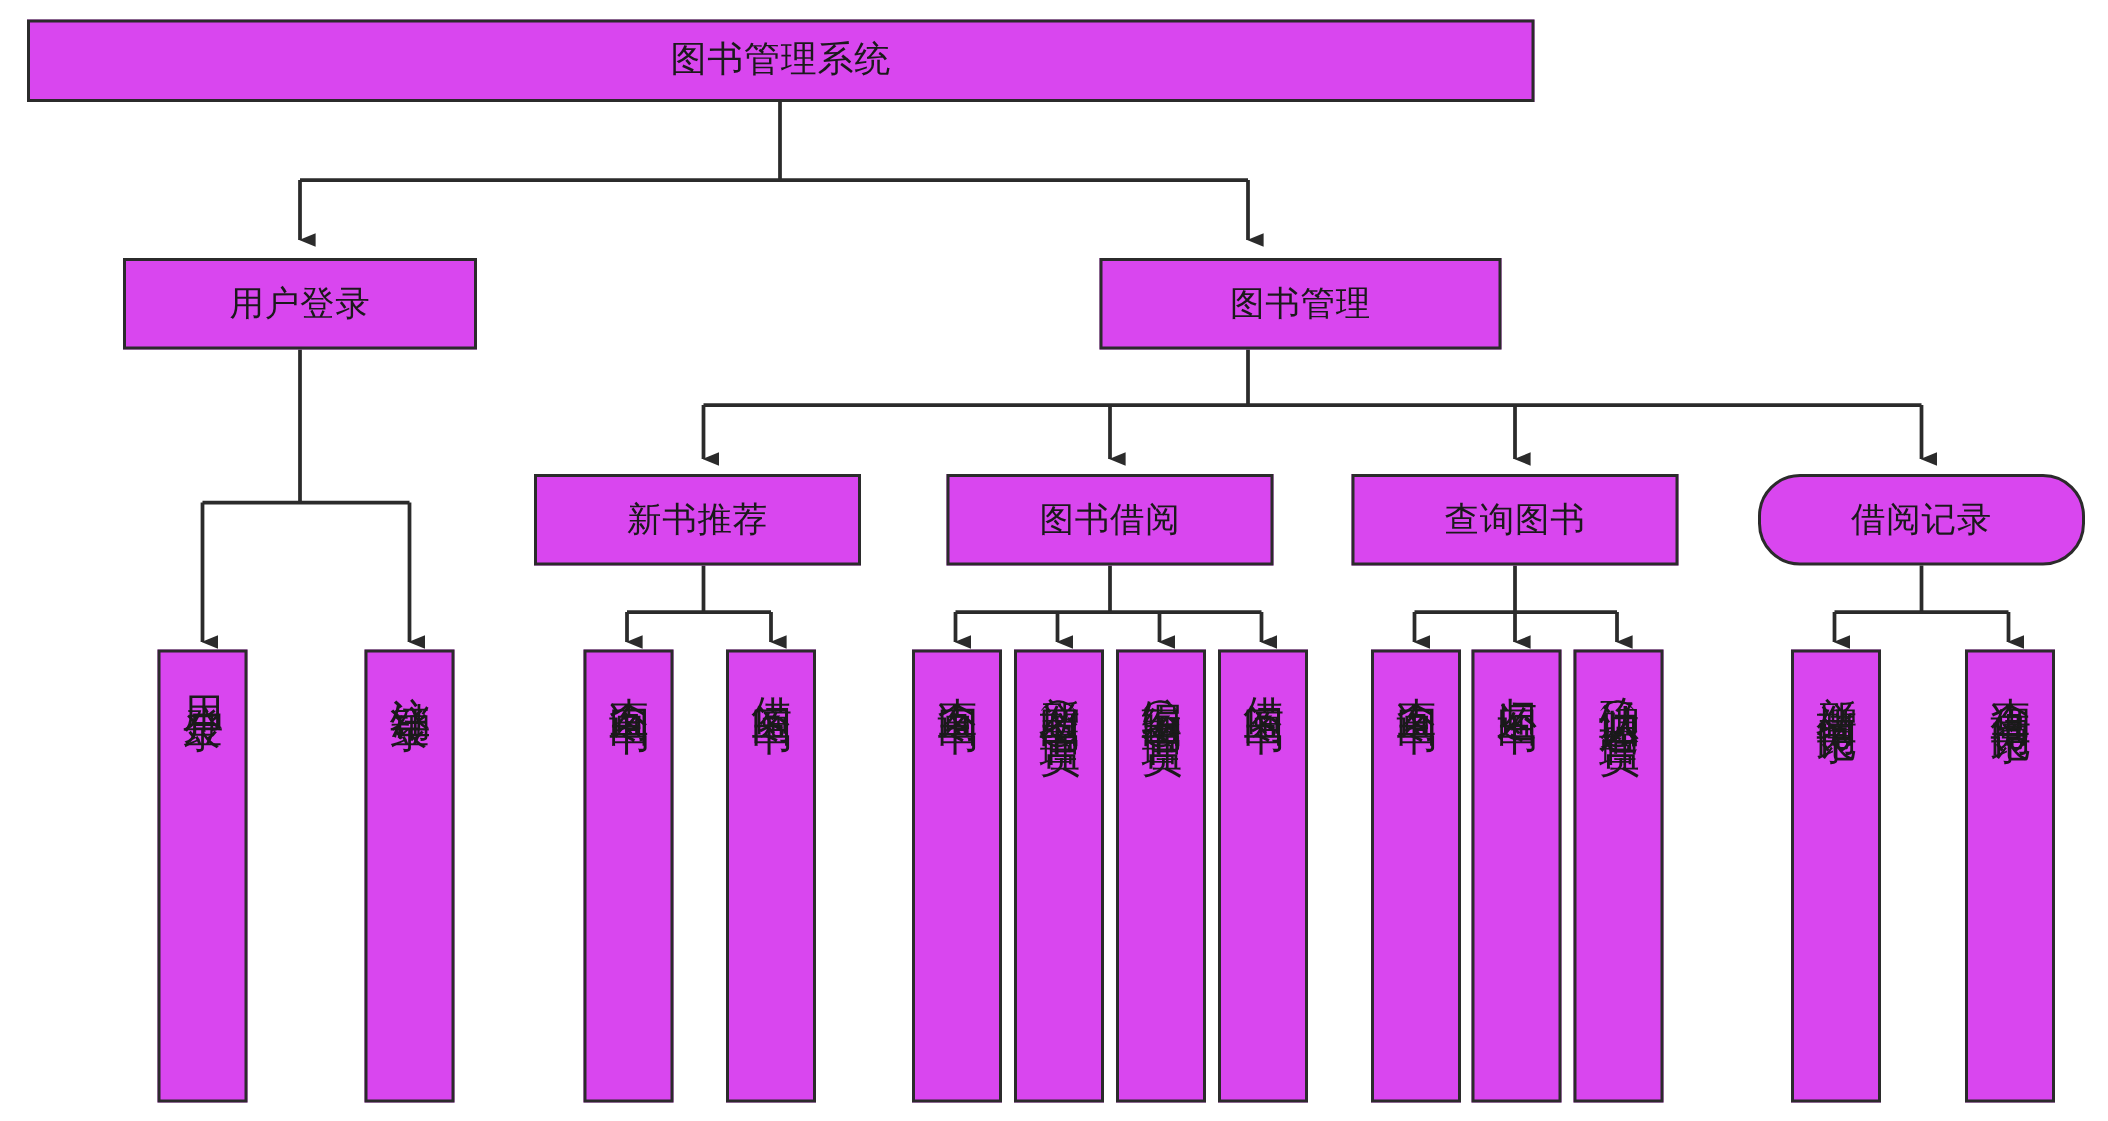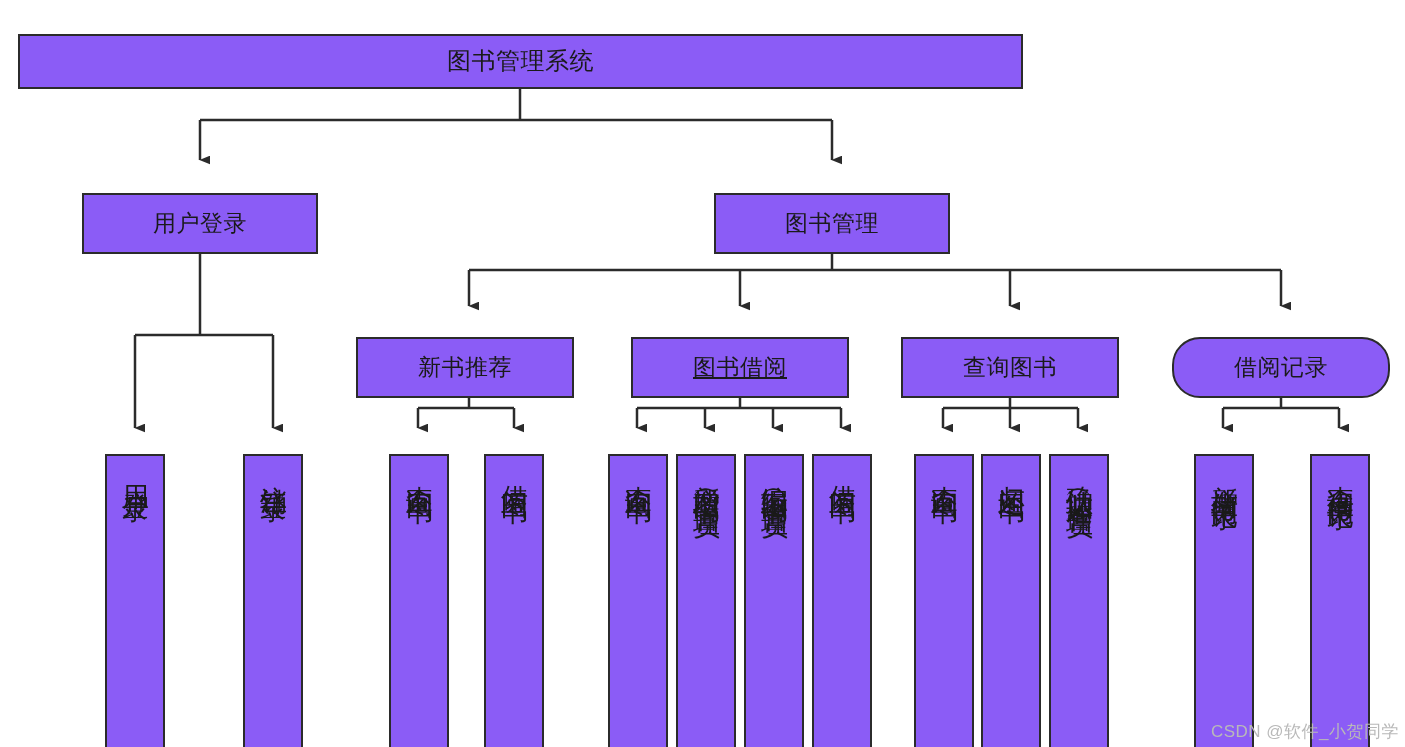--- a/index.html
+++ b/index.html
@@ -8,27 +8,26 @@
     background:#ffffff;
     font-family:"Liberation Sans","DejaVu Sans",sans-serif;
     overflow:hidden;
     position:relative;
   }
   #stage{position:absolute;left:0;top:0;width:1405px;height:747px;}
   svg#wires{position:absolute;left:0;top:0;width:1405px;height:747px;pointer-events:none;}
   .node{
     position:absolute;
     box-sizing:border-box;
-    background:#8b5cf6;
+    background:#d946ef;
     border:2.5px solid #2b2b2b;
     display:flex;
     align-items:center;
     justify-content:center;
     color:#1a1a1a;
-    margin-top:21px;
   }
   .node .lbl{
     display:block;
     line-height:1.18;
     white-space:nowrap;
     letter-spacing:0.5px;
   }
   
   .h-node .lbl{font-size:23px;}
   .h-node.root .lbl{font-size:24px;}
@@ -111,28 +110,28 @@
     </g>
   </svg>
 
   <div class="node h-node root" style="left:18px;top:13px;width:1005px;height:55px;">
     <span class="lbl">图书管理系统</span>
   </div>
 
   <div class="node h-node" style="left:82px;top:172px;width:236px;height:61px;">
     <span class="lbl">用户登录</span>
   </div>
-  <div class="node h-node" style="left:714px;top:172px;width:236px;height:61px;">
+  <div class="node h-node" style="left:733px;top:172px;width:268px;height:61px;">
     <span class="lbl">图书管理</span>
   </div>
 
   <div class="node h-node" style="left:356px;top:316px;width:218px;height:61px;">
     <span class="lbl">新书推荐</span>
   </div>
-  <div class="node h-node" style="left:631px;top:316px;width:218px;height:61px;text-decoration:underline;">
+  <div class="node h-node" style="left:631px;top:316px;width:218px;height:61px;">
     <span class="lbl">图书借阅</span>
   </div>
   <div class="node h-node" style="left:901px;top:316px;width:218px;height:61px;">
     <span class="lbl">查询图书</span>
   </div>
   <div class="node h-node" style="left:1172px;top:316px;width:218px;height:61px;border-radius:28px;">
     <span class="lbl">借阅记录</span>
   </div>
 
   <div class="node v-node" style="left:105px;top:433px;width:60px;height:302px;">
@@ -172,14 +171,13 @@
     <span class="lbl">确认归还（管理员）</span>
   </div>
 
   <div class="node v-node" style="left:1194px;top:433px;width:60px;height:302px;">
     <span class="lbl">新增借阅记录</span>
   </div>
   <div class="node v-node" style="left:1310px;top:433px;width:60px;height:302px;">
     <span class="lbl">查询借阅记录</span>
   </div>
 
-  <div class="watermark">CSDN @软件_小贺同学</div>
 </div>
 
 </body></html>

